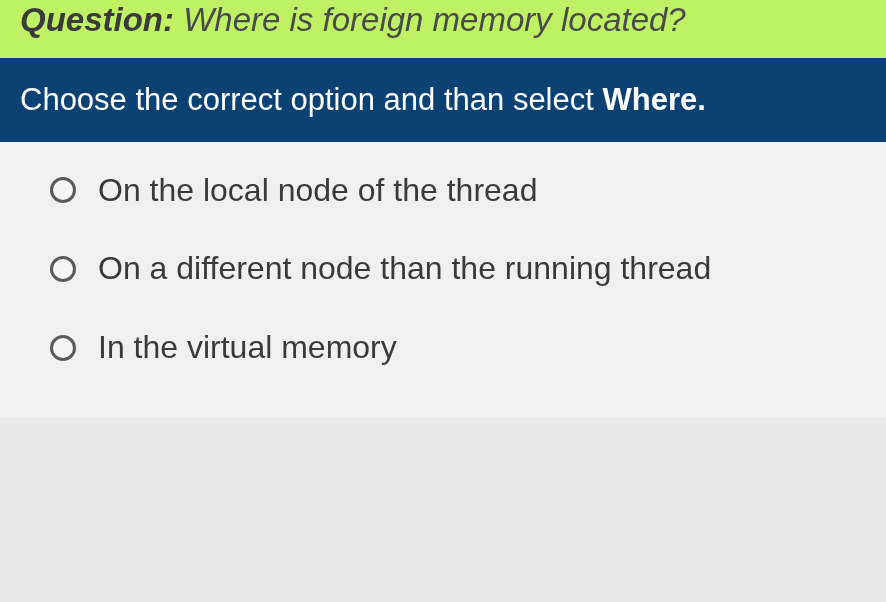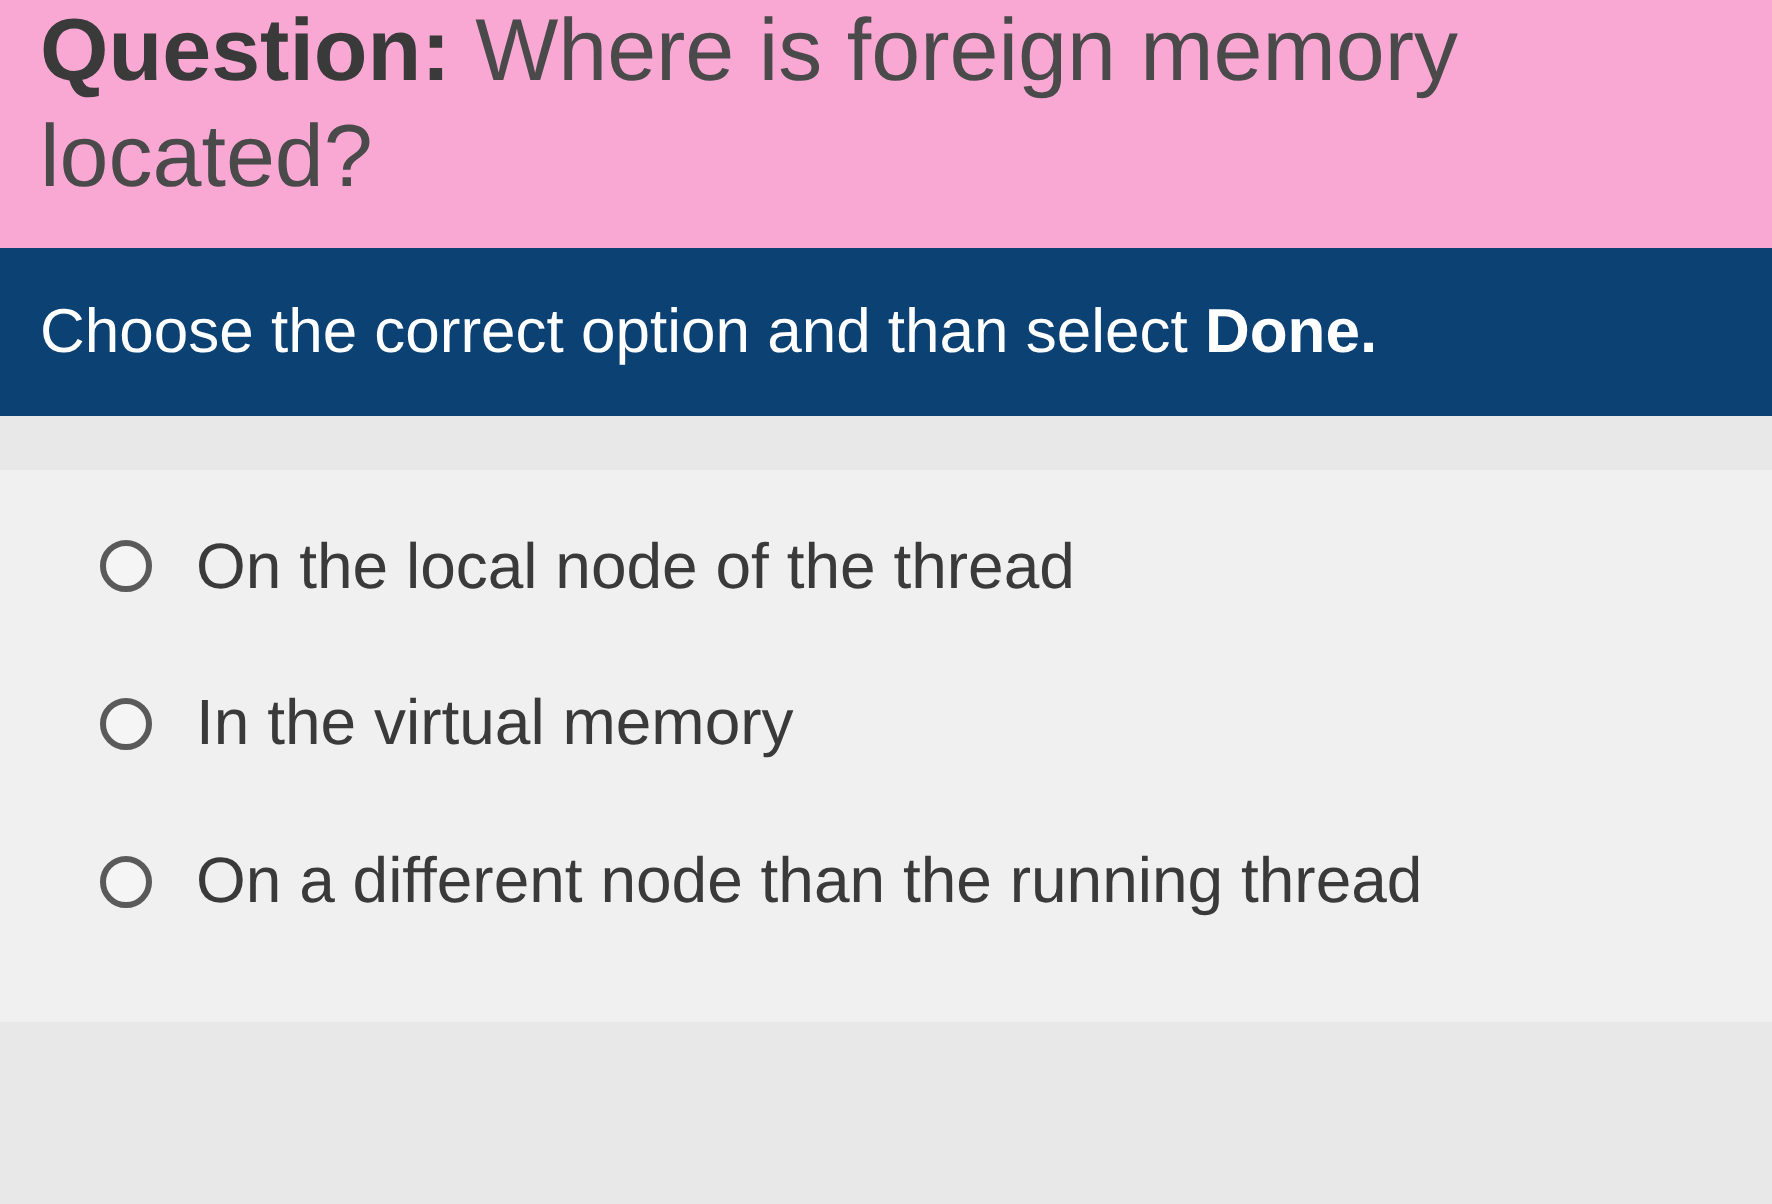--- a/index.html
+++ b/index.html
@@ -9,43 +9,43 @@
   }
   body {
     width: 886px;
     height: 602px;
     font-family: Arial, Helvetica, sans-serif;
     background: #e8e8e8;
     overflow: hidden;
   }
   .question-header {
     padding: 0 20px 18px 20px;
-    font-size: 44px;
+    font-size: 33px;
     color: #4a4a4a;
-    background: #f9a8d4;
+    background: #bef264;
     line-height: 1.2;
+    font-style: italic;
   }
   .question-label {
     font-weight: bold;
     color: #3a3a3a;
   }
   .instruction-bar {
     background: #0b4173;
     color: #ffffff;
     padding: 24px 20px;
     font-size: 31px;
     font-weight: 500;
   }
   .instruction-bar .done {
     font-weight: bold;
   }
   .options {
     padding: 30px 20px 10px 50px;
     background: #f0f0f0;
-    margin-top: 27px;
   }
   .option {
     display: flex;
     align-items: center;
     margin-bottom: 42px;
     cursor: pointer;
   }
   .radio-shell {
     width: 26px;
     height: 26px;
@@ -64,29 +64,29 @@
 </style>
 </head>
 <body>
 
 <div class="question-header">
   <span class="question-label">Question:</span>
   <span>Where is foreign memory located?</span>
 </div>
 
 <div class="instruction-bar">
-  <span>Choose the correct option and than select </span><span class="done">Done.</span>
+  <span>Choose the correct option and than select </span><span class="done">Where.</span>
 </div>
 
 <div class="options">
   <label class="option">
     <span class="radio-shell"></span>
     <span class="option-label">On the local node of the thread</span>
   </label>
   <label class="option">
     <span class="radio-shell"></span>
-    <span class="option-label">In the virtual memory</span>
+    <span class="option-label">On a different node than the running thread</span>
   </label>
   <label class="option">
     <span class="radio-shell"></span>
-    <span class="option-label">On a different node than the running thread</span>
+    <span class="option-label">In the virtual memory</span>
   </label>
 </div>
 
 </body></html>

